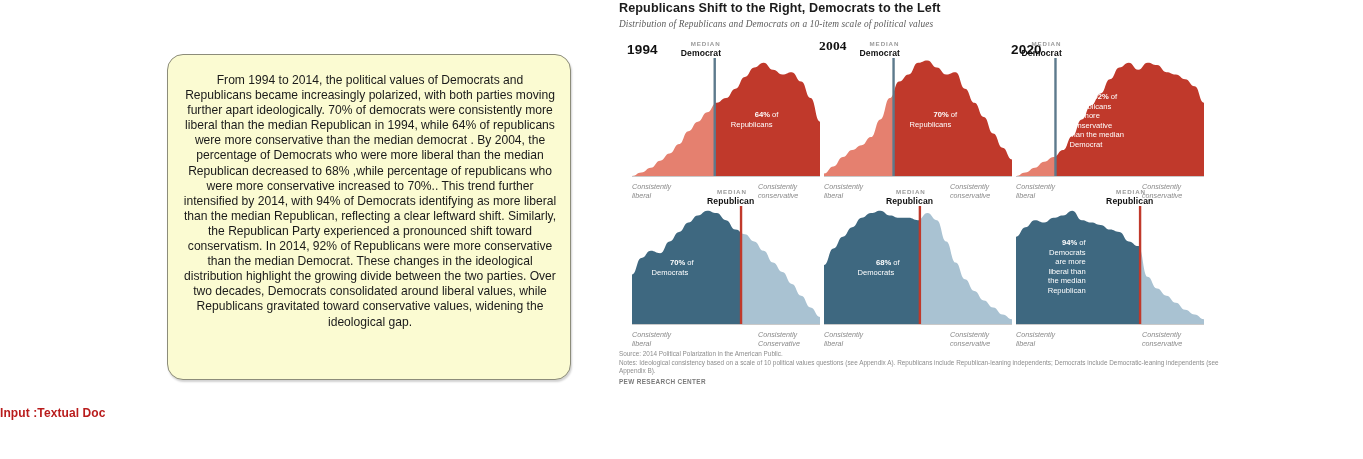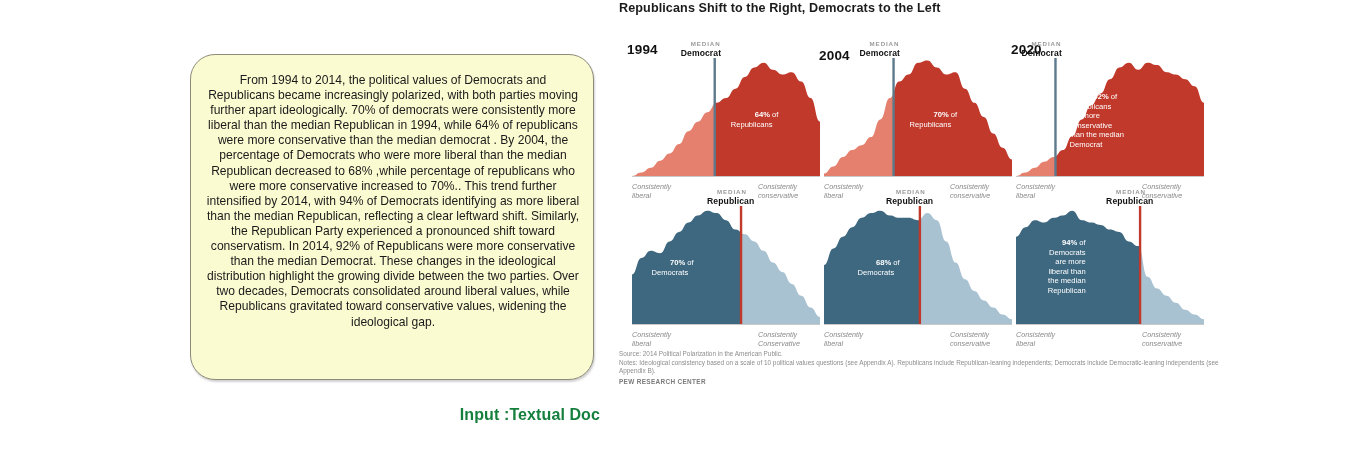--- a/index.html
+++ b/index.html
@@ -4,33 +4,33 @@
 <style>
   html,body{margin:0;padding:0;}
   body{
     width:1363px;height:459px;background:#ffffff;
     font-family:"Liberation Sans",sans-serif;
     position:relative;overflow:hidden;
   }
   
   #input-panel{position:absolute;left:0;top:0;width:600px;height:459px;}
   #doc-card{
-    position:absolute;left:190px;top:54px;width:404px;height:326px;
-    background:#fbfbd2;border:1.6px solid #8c8c7a;border-radius:25px;
+    position:absolute;left:167px;top:54px;width:404px;height:326px;
+    background:#fbfbd2;border:1.6px solid #8c8c7a;border-radius:16px;
     box-sizing:border-box;
     box-shadow:1px 2px 2px rgba(0,0,0,.18);
   }
   #doc-text{
     position:absolute;left:14px;top:18px;width:376px;
     font-size:12.1px;line-height:15.1px;color:#1a1a1a;
     text-align:center;font-weight:400;
   }
   #input-caption{
-    position:absolute;left:0;top:406px;width:600px;text-align:right;
-    font-size:16px;font-weight:bold;color:#15803d;letter-spacing:.1px;
+    position:absolute;left:0;top:406px;width:600px;text-align:left;
+    font-size:12px;font-weight:bold;color:#b91c1c;letter-spacing:.1px;
   }
   
   #info-panel{position:absolute;left:612px;top:0;width:751px;height:459px;}
   #ig-title{
     position:absolute;left:7px;top:1px;font-size:12.6px;font-weight:bold;
     color:#1b1b1b;letter-spacing:.1px;
   }
   #ig-sub{
     position:absolute;left:7px;top:19px;font-size:9.3px;color:#5a5a5a;
     font-style:italic;font-family:"Liberation Serif",serif;letter-spacing:.15px;
@@ -77,20 +77,21 @@
 
 <div id="input-panel">
   <div id="doc-card">
     <div id="doc-text">From 1994 to 2014, the political values of Democrats and Republicans became increasingly polarized, with both parties moving further apart ideologically.   70% of democrats were consistently more liberal than the median Republican in 1994, while 64%  of republicans were more conservative than the median democrat . By 2004, the percentage of Democrats who were more liberal than the median Republican decreased to 68% ,while percentage of republicans who were more conservative increased to 70%.. This trend further intensified by 2014, with 94% of Democrats identifying as more liberal than the median Republican, reflecting a clear leftward shift. Similarly, the Republican Party experienced a pronounced shift toward conservatism. In  2014, 92% of Republicans were more conservative than the median Democrat. These changes in the ideological distribution highlight the growing divide between the two parties. Over two decades, Democrats consolidated around liberal values, while Republicans gravitated toward conservative values, widening the ideological gap.</div>
   </div>
   <div id="input-caption">Input :Textual Doc</div>
 </div>
 
 <div id="info-panel">
   <div id="ig-title">Republicans Shift to the Right, Democrats to the Left</div>
+  <div id="ig-sub">Distribution of Republicans and Democrats on a 10-item scale of political values</div>
 
   <div id="charts-root">
       <div class="year-label" style="left: 15px; top: 42px;">1994</div>
       <div class="med-kicker" style="left: 78.72px; top: 40px;">MEDIAN</div>
       <div class="med-name" style="left: 68.72px; top: 48px;">Democrat</div>
       <div class="chart" style="left: 20px; top: 58px;">
         <svg width="188" height="122" viewBox="0 0 188 122">
           <defs>
             <clipPath id="cl0">
               <rect x="0" y="0" width="82.72" height="118"></rect>
@@ -102,21 +103,21 @@
           <path d="M0,118 L0.0,118.0 C4.7,118.0 4.7,114.5 9.4,114.5 C14.1,114.5 14.1,109.7 18.8,109.7 C23.5,109.7 23.5,102.7 28.2,102.7 C32.9,102.7 32.9,95.6 37.6,95.6 C42.3,95.6 42.3,86.1 47.0,86.1 C51.7,86.1 51.7,73.2 56.4,73.2 C61.1,73.2 61.1,63.7 65.8,63.7 C70.5,63.7 70.5,54.3 75.2,54.3 C79.9,54.3 79.9,44.8 84.6,44.8 C89.3,44.8 89.3,40.1 94.0,40.1 C98.7,40.1 98.7,30.7 103.4,30.7 C108.1,30.7 108.1,18.9 112.8,18.9 C117.5,18.9 117.5,9.4 122.2,9.4 C126.9,9.4 126.9,4.7 131.6,4.7 C136.3,4.7 136.3,11.8 141.0,11.8 C145.7,11.8 145.7,16.5 150.4,16.5 C155.1,16.5 155.1,14.2 159.8,14.2 C164.5,14.2 164.5,23.6 169.2,23.6 C173.9,23.6 173.9,40.1 178.6,40.1 C183.3,40.1 183.3,63.7 188.0,63.7 L188,118 Z" fill="#E5806F" clip-path="url(#cl0)"></path>
           <path d="M0,118 L0.0,118.0 C4.7,118.0 4.7,114.5 9.4,114.5 C14.1,114.5 14.1,109.7 18.8,109.7 C23.5,109.7 23.5,102.7 28.2,102.7 C32.9,102.7 32.9,95.6 37.6,95.6 C42.3,95.6 42.3,86.1 47.0,86.1 C51.7,86.1 51.7,73.2 56.4,73.2 C61.1,73.2 61.1,63.7 65.8,63.7 C70.5,63.7 70.5,54.3 75.2,54.3 C79.9,54.3 79.9,44.8 84.6,44.8 C89.3,44.8 89.3,40.1 94.0,40.1 C98.7,40.1 98.7,30.7 103.4,30.7 C108.1,30.7 108.1,18.9 112.8,18.9 C117.5,18.9 117.5,9.4 122.2,9.4 C126.9,9.4 126.9,4.7 131.6,4.7 C136.3,4.7 136.3,11.8 141.0,11.8 C145.7,11.8 145.7,16.5 150.4,16.5 C155.1,16.5 155.1,14.2 159.8,14.2 C164.5,14.2 164.5,23.6 169.2,23.6 C173.9,23.6 173.9,40.1 178.6,40.1 C183.3,40.1 183.3,63.7 188.0,63.7 L188,118 Z" fill="#C0392B" clip-path="url(#cr0)"></path>
           <line x1="0" y1="118.5" x2="188" y2="118.5" stroke="#c9c9c9" stroke-width="1"></line>
           <line x1="82.72" y1="0" x2="82.72" y2="118" stroke="#5D7A8C" stroke-width="2.4"></line>
         </svg>
       </div>
       <div class="callout" style="left: 118.72px; top: 110px;"><b>64%</b> of
 Republicans</div>
       <div class="axis-left" style="left: 20px; top: 182px;">Consistently<div>liberal</div></div>
       <div class="axis-right" style="left: 146px; top: 182px;">Consistently<div>conservative</div></div>
-      <div class="year-label" style="left: 207px; top: 48px;">2004</div>
+      <div class="year-label" style="left: 207px; top: 38px; font-family: Liberation Serif, serif;">2004</div>
       <div class="med-kicker" style="left: 257.56px; top: 40px;">MEDIAN</div>
       <div class="med-name" style="left: 247.56px; top: 48px;">Democrat</div>
       <div class="chart" style="left: 212px; top: 58px;">
         <svg width="188" height="122" viewBox="0 0 188 122">
           <defs>
             <clipPath id="cl1">
               <rect x="0" y="0" width="69.56" height="118"></rect>
             </clipPath>
             <clipPath id="cr1">
               <rect x="69.56" y="0" width="118.44" height="118"></rect>

